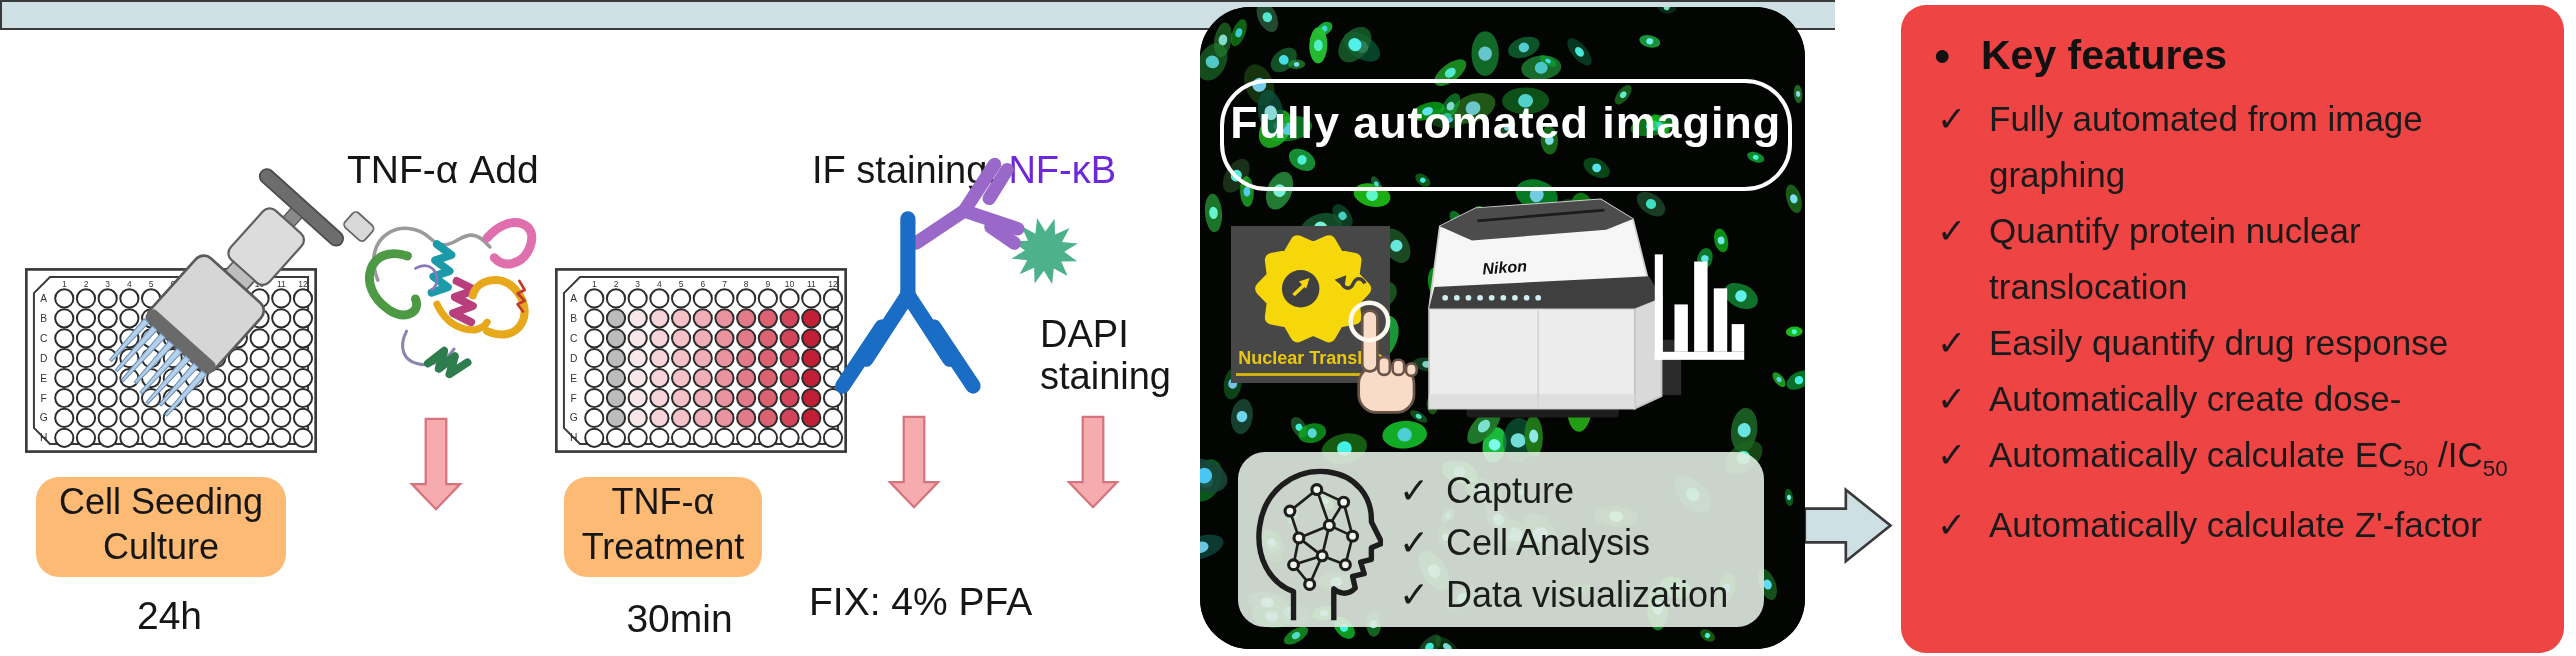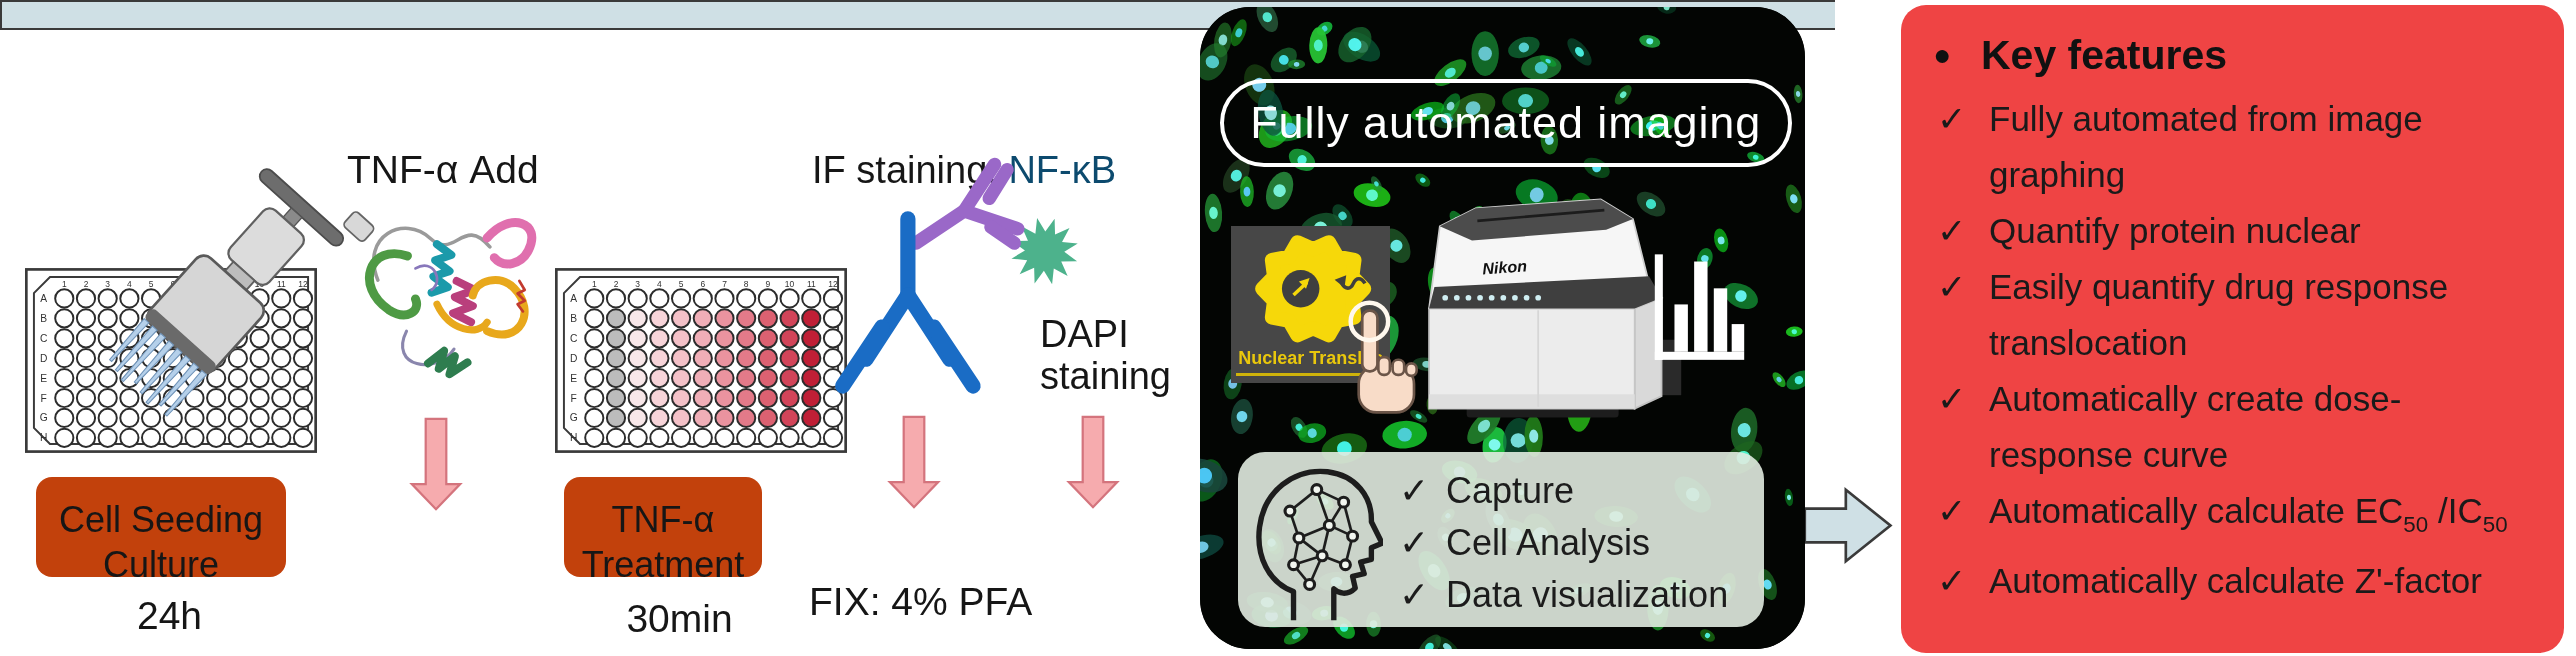--- a/index.html
+++ b/index.html
@@ -23,37 +23,37 @@
 
   .protein{position:absolute;left:351px;top:195px;z-index:2;}
   .antibodies{position:absolute;left:823px;top:143px;z-index:2;}
   .parrow{position:absolute;z-index:2;}
   .a1{left:409px;top:417px;}
   .a2{left:887px;top:415px;}
   .a3{left:1066px;top:415px;}
 
   .tnf-add{left:347px;top:148px;font-size:39px;}
   .ifline{left:812px;top:149px;font-size:38px;}
-  .nfkb{color:#0c4a6e;}
+  .nfkb{color:#6d28d9;}
   .dapi{left:1040px;top:313px;font-size:38px;line-height:42px;}
   .fix{left:809px;top:580px;font-size:39px;}
   .t24{left:107px;top:594px;width:125px;text-align:center;font-size:39px;}
   .t30{left:608px;top:597px;width:143px;text-align:center;font-size:39px;}
 
-  .stepbox{position:absolute;top:477px;height:100px;background:#c2410c;border-radius:16px;
-        z-index:3;text-align:center;font-size:36px;line-height:45px;padding-top:20px;box-sizing:border-box;}
+  .stepbox{position:absolute;top:477px;height:100px;background:#fdba74;border-radius:23px;
+        z-index:3;text-align:center;font-size:36px;line-height:45px;padding-top:2px;box-sizing:border-box;}
   .b1{left:36px;width:250px;}
   .b2{left:564px;width:198px;}
 
   
   .panel{position:absolute;left:1200px;top:7.2px;width:605px;height:642px;background:#040604;
         border-radius:50px;overflow:hidden;z-index:2;}
   .cellbg{position:absolute;left:0;top:0;width:605px;height:642px;}
-  .pill{position:absolute;left:19.7px;top:72px;width:572px;height:88px;border:4.5px solid #ffffff;
-        border-radius:47px;box-sizing:border-box;color:#ffffff;font-size:45px;font-weight:normal;
+  .pill{position:absolute;left:19.7px;top:72px;width:572px;height:112px;border:4.5px solid #ffffff;
+        border-radius:47px;box-sizing:border-box;color:#ffffff;font-size:45px;font-weight:bold;
         text-align:center;line-height:79px;letter-spacing:0.9px;}
   .tile{position:absolute;left:31px;top:219px;width:159px;height:157px;background:#474747;}
   .tile-label{position:absolute;left:7.2px;bottom:14.3px;font-size:18px;font-weight:bold;color:#e9c70c;white-space:nowrap;overflow:hidden;max-width:147px;}
   .tile-underline{position:absolute;left:5.4px;right:5.4px;bottom:7.2px;height:2.7px;background:#cfb30a;}
   .hand{position:absolute;left:123px;top:284px;}
   .machine{position:absolute;left:213px;top:176px;}
   .charticon{position:absolute;left:453px;top:242px;}
   .greenbox{position:absolute;left:38px;top:445px;width:526px;height:175px;
         background:rgba(225,235,224,0.90);border-radius:27px;}
   .headicon{position:absolute;left:9px;top:7.2px;}
@@ -782,22 +782,21 @@
   </div>
 
   <div class="features">
     <div class="f-head">
       <span class="bullet">●</span><span>Key features</span>
     </div>
     <div class="f-rows">
       <div><span class="mark">✓</span><span>Fully automated from image</span></div>
       <div><span class="mark"></span><span>graphing</span></div>
       <div><span class="mark">✓</span><span>Quantify protein nuclear</span></div>
+      <div><span class="mark"></span><span>translocation</span></div>
       <div><span class="mark">✓</span><span>Easily quantify drug response</span></div>
-      <div><span class="mark"></span><span>translocation</span></div>
       <div><span class="mark">✓</span><span>Automatically create dose-</span></div>
-      <div><span class="mark"></span><span>response curve</span></div>
       <div><span class="mark">✓</span><span>Automatically calculate EC</span><span class="sub">50</span><span> /IC</span><span class="sub">50</span></div>
       <div><span class="mark">✓</span><span>Automatically calculate Z'-factor</span></div>
     </div>
   </div>
 </div>
 
 
 </body></html>

